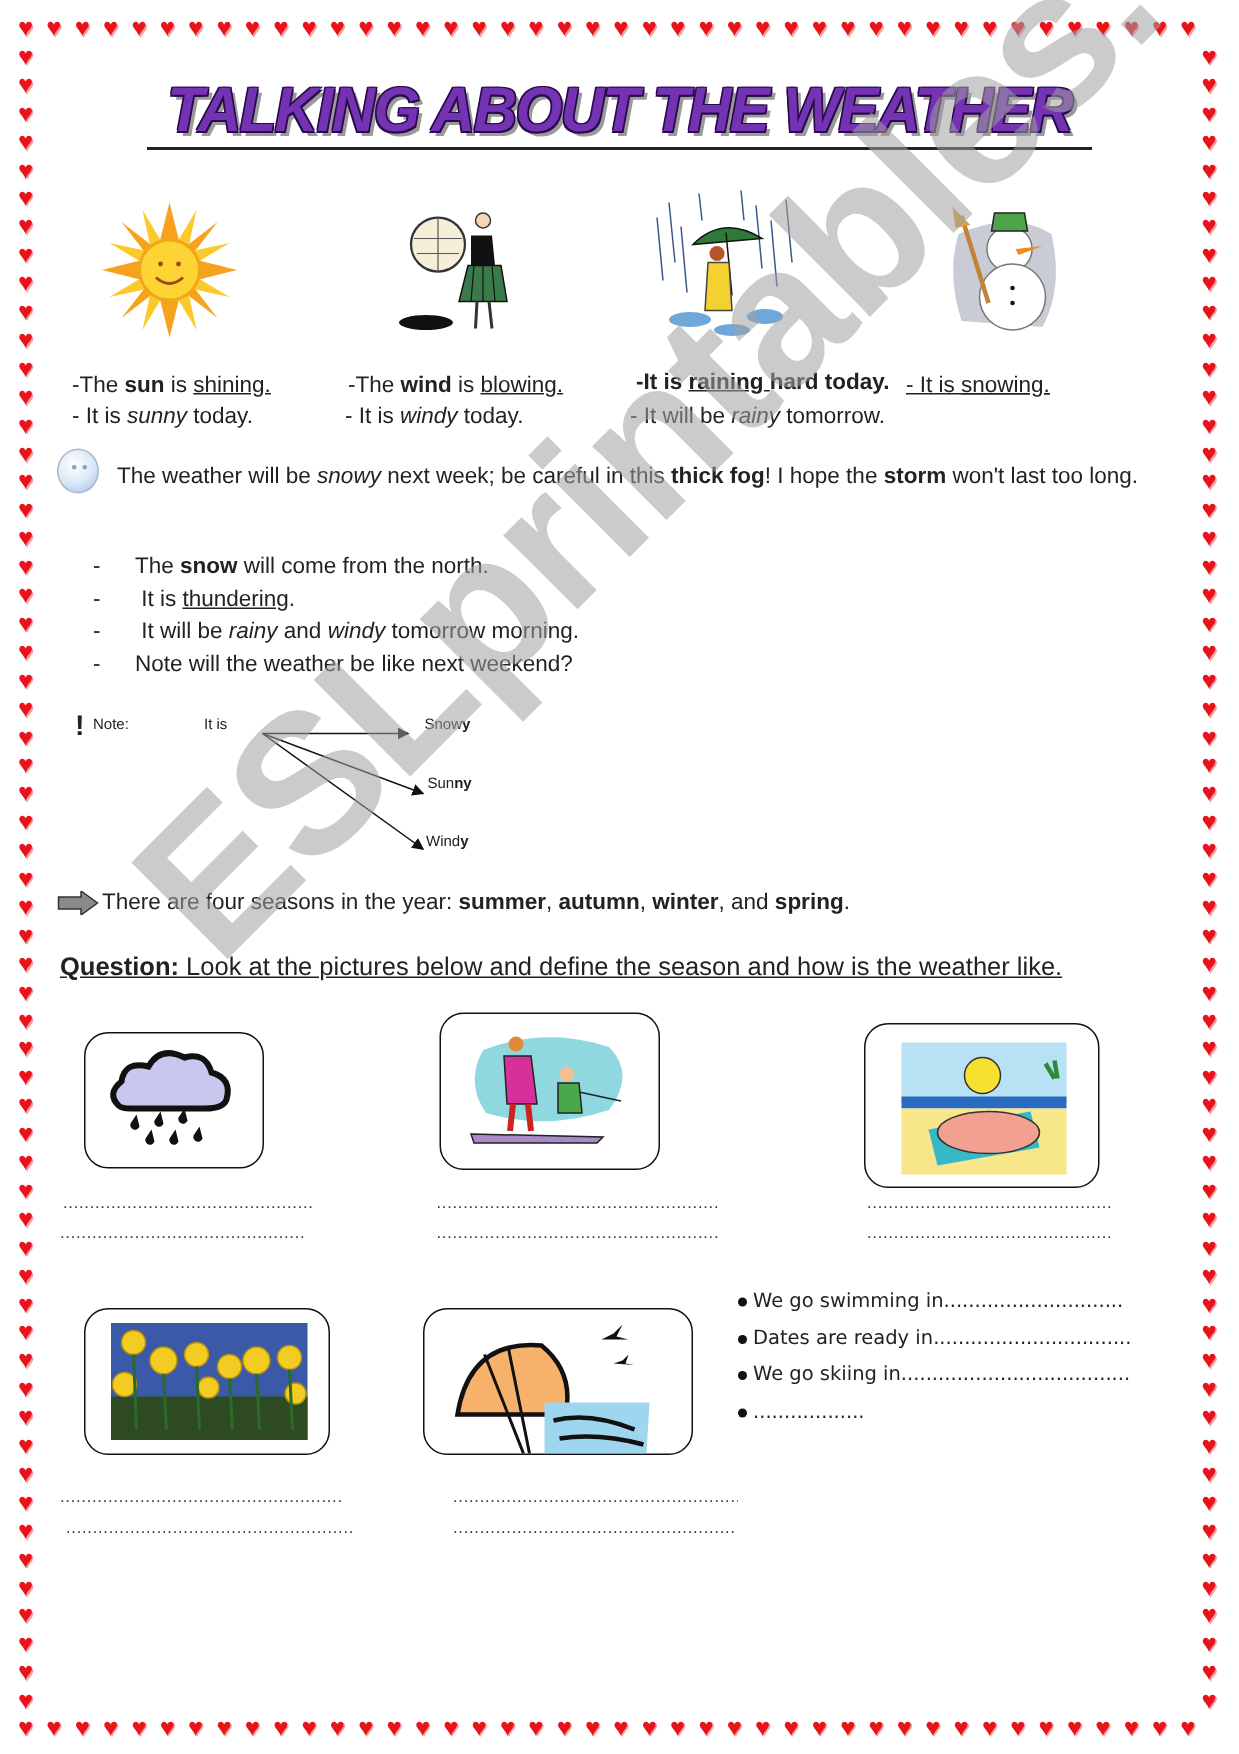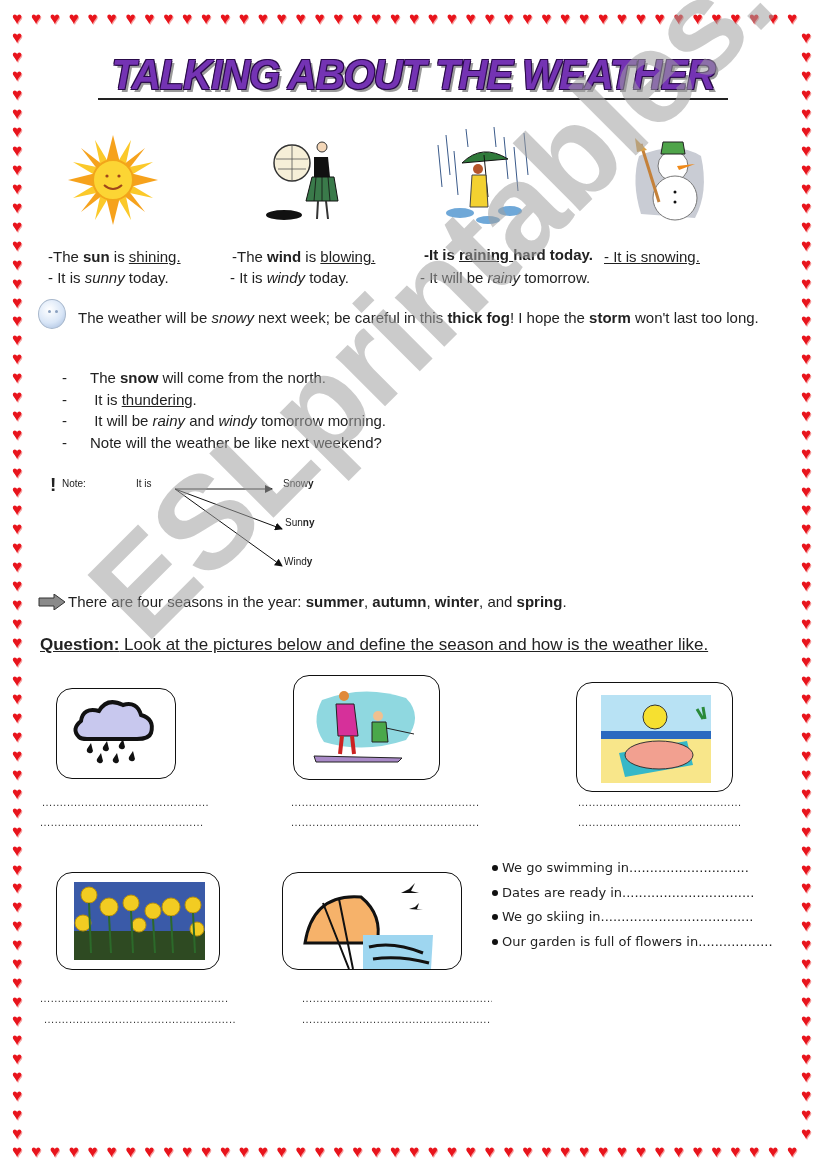--- a/index.html
+++ b/index.html
@@ -522,18 +522,17 @@
       <span>Dates are ready in</span>
       <span>................................</span>
     </div>
   <div class="row">
       <span class="dot"></span>
       <span>We go skiing in</span>
       <span>.....................................</span>
     </div>
   <div class="row">
       <span class="dot"></span>
-      <span>Our garden is full of flowers in</span>
       <span>..................</span>
     </div>
 </div>
 
 <div class="watermark">ESLprintables.com</div>
 
 </body></html>

